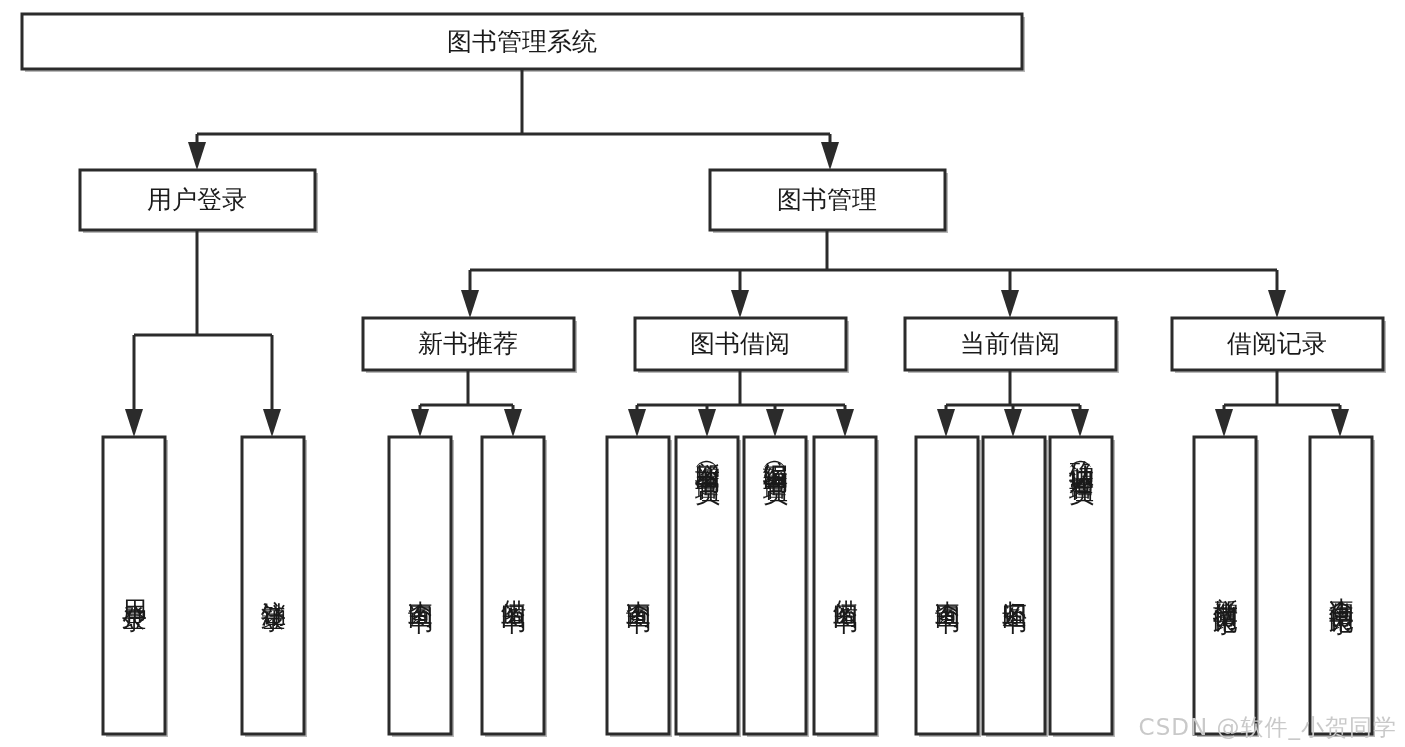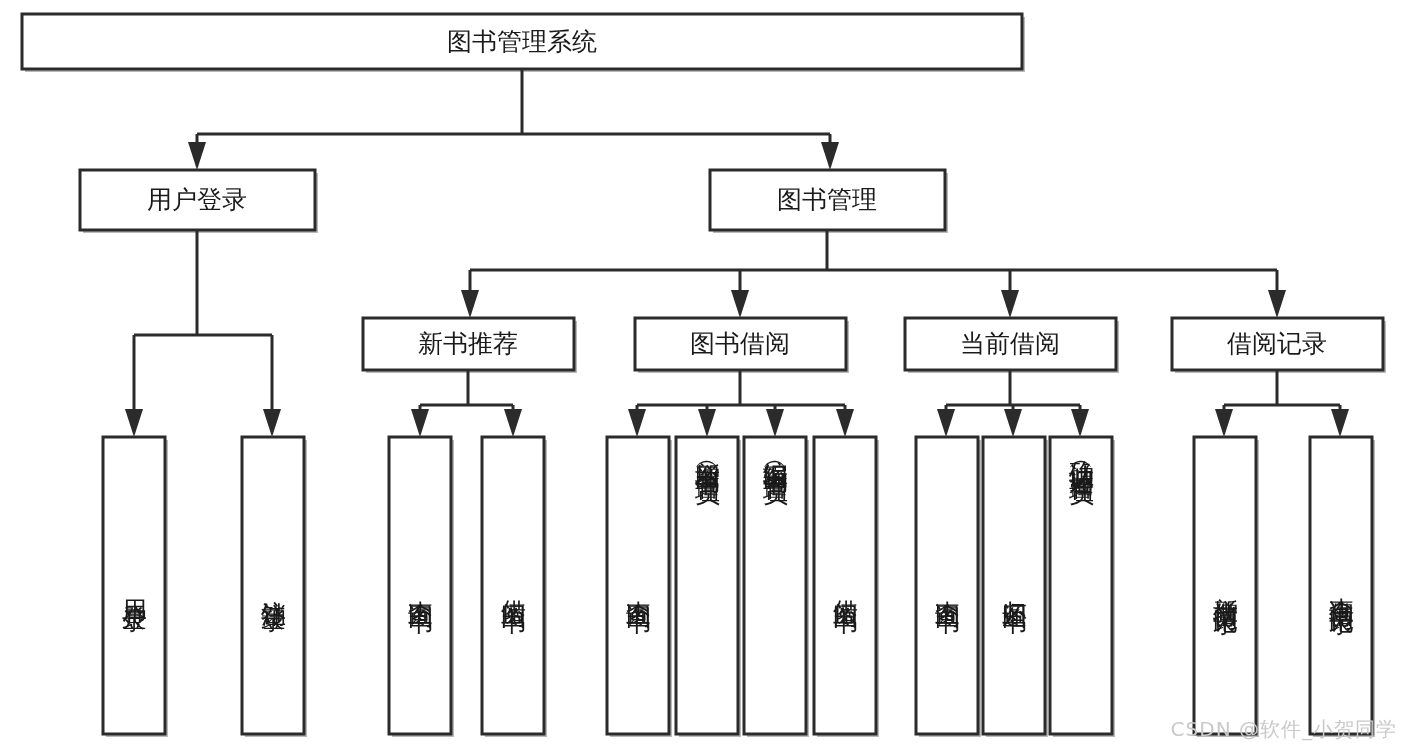--- a/index.html
+++ b/index.html
@@ -72,21 +72,21 @@
   .node-label-v.top-aligned {
     justify-content: flex-start;
     padding-top: 4px;
     box-sizing: border-box;
   }
   #watermark {
     position: absolute;
     right: 8px;
     bottom: 4px;
     font-family: "DejaVu Sans", "Liberation Sans", sans-serif;
-    font-size: 20px;
+    font-size: 23px;
     color: #c9c9c9;
     letter-spacing: 1px;
     white-space: nowrap;
     user-select: none;
   }
 </style>
 </head>
 <body>
 
 <div id="diagram-root">

